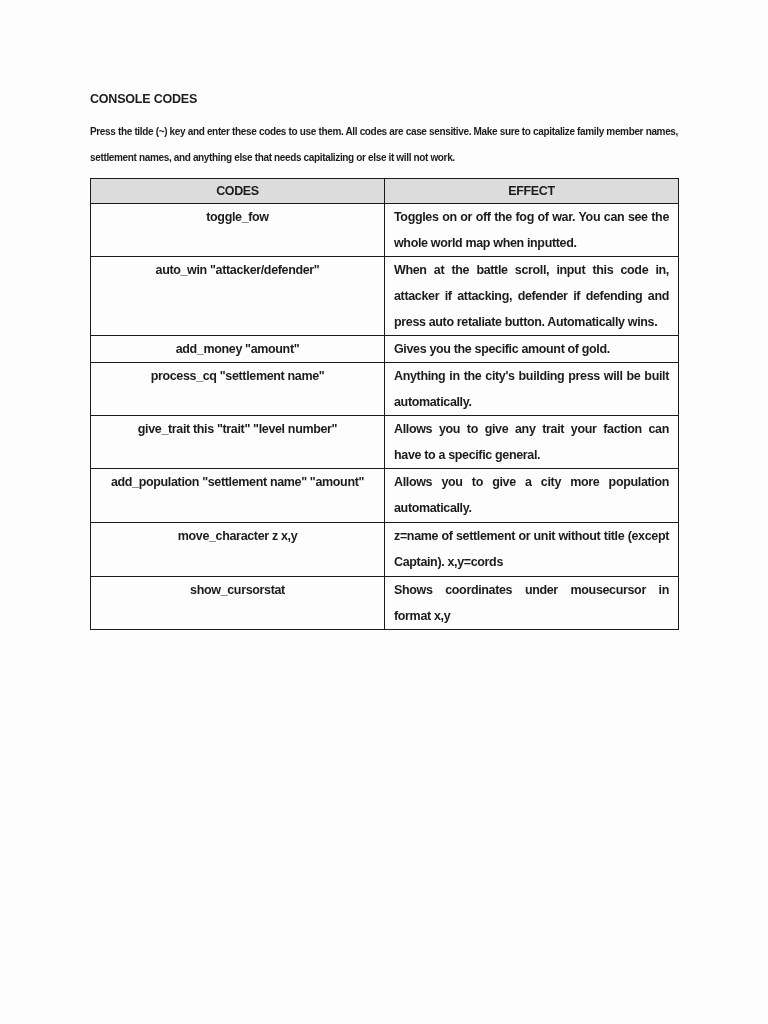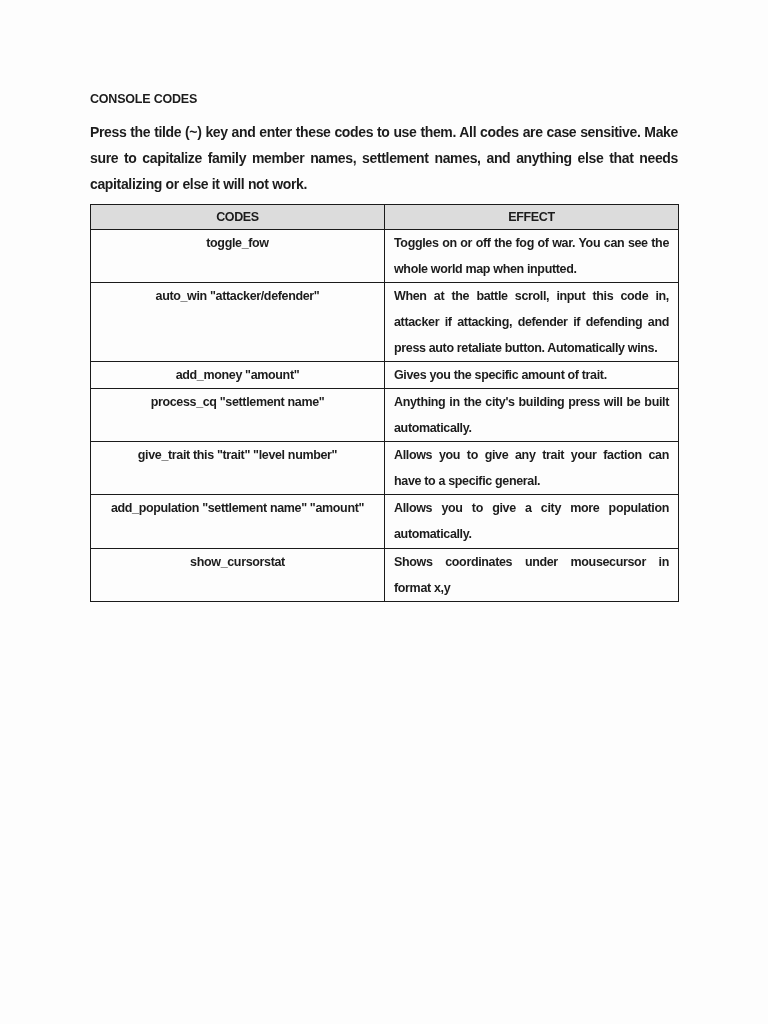--- a/index.html
+++ b/index.html
@@ -22,21 +22,21 @@
     padding: 92px 90px 0 90px;
     background: #fdfdfd;
     border-radius: 8px;
   }
   .doc-title {
     font-size: 12.5px;
     letter-spacing: -0.2px;
     margin: 0 0 13px 0;
   }
   .intro {
-    font-size: 14px;
+    font-size: 10px;
     line-height: 26px;
     letter-spacing: -0.35px;
     text-align: justify;
     margin: 0 0 7px 0;
   }
   table.cheat-table {
     border-collapse: collapse;
     width: 588px;
     table-layout: fixed;
   }
@@ -97,34 +97,38 @@
       <tr class="r0">
         <td class="cheat-cell">toggle_fow</td>
         <td class="effect-cell">Toggles on or off the fog of war. You can see the whole world map when inputted.</td>
       </tr>
       <tr class="r1">
         <td class="cheat-cell">auto_win "attacker/defender"</td>
         <td class="effect-cell">When at the battle scroll, input this code in, attacker if attacking, defender if defending and press auto retaliate button. Automatically wins.</td>
       </tr>
       <tr class="r2">
         <td class="cheat-cell">add_money "amount"</td>
-        <td class="effect-cell">Gives you the specific amount of trait.</td>
+        <td class="effect-cell">Gives you the specific amount of gold.</td>
       </tr>
       <tr class="r3">
         <td class="cheat-cell">process_cq "settlement name"</td>
         <td class="effect-cell">Anything in the city's building press will be built automatically.</td>
       </tr>
       <tr class="r4">
         <td class="cheat-cell">give_trait this "trait" "level number"</td>
         <td class="effect-cell">Allows you to give any trait your faction can have to a specific general.</td>
       </tr>
       <tr class="r5">
         <td class="cheat-cell">add_population "settlement name" "amount"</td>
         <td class="effect-cell">Allows you to give a city more population automatically.</td>
       </tr>
+      <tr class="r6">
+        <td class="cheat-cell">move_character z x,y</td>
+        <td class="effect-cell">z=name of settlement or unit without title (except Captain). x,y=cords</td>
+      </tr>
       <tr class="r7">
         <td class="cheat-cell">show_cursorstat</td>
         <td class="effect-cell">Shows coordinates under mousecursor in format x,y</td>
       </tr>
     </tbody>
   </table>
 
 </div>
 
 </body></html>

